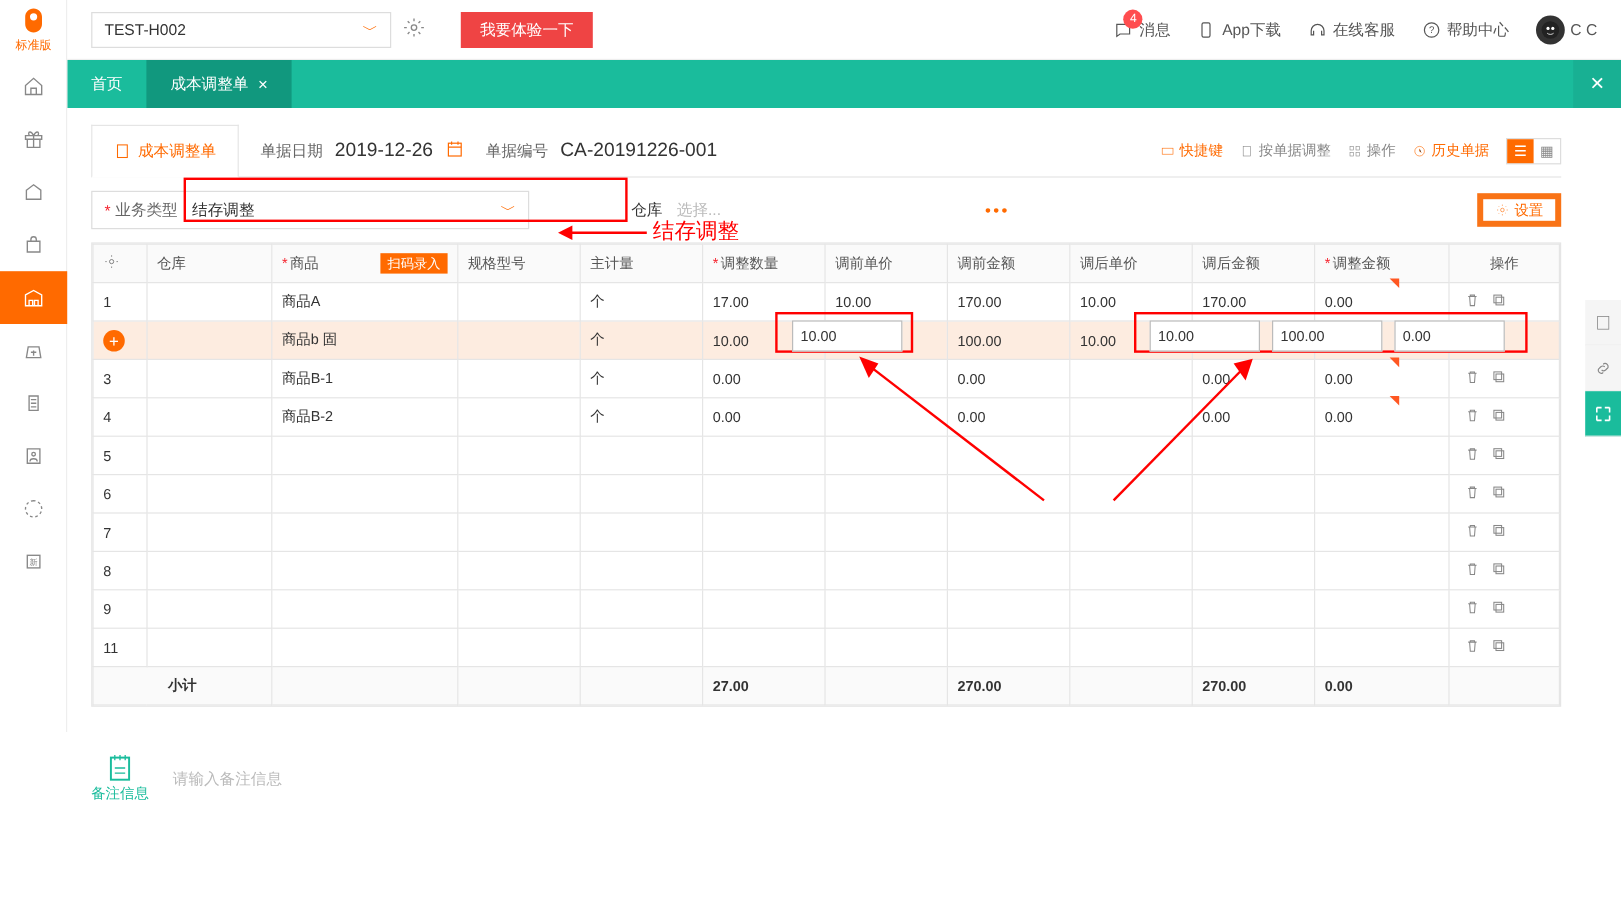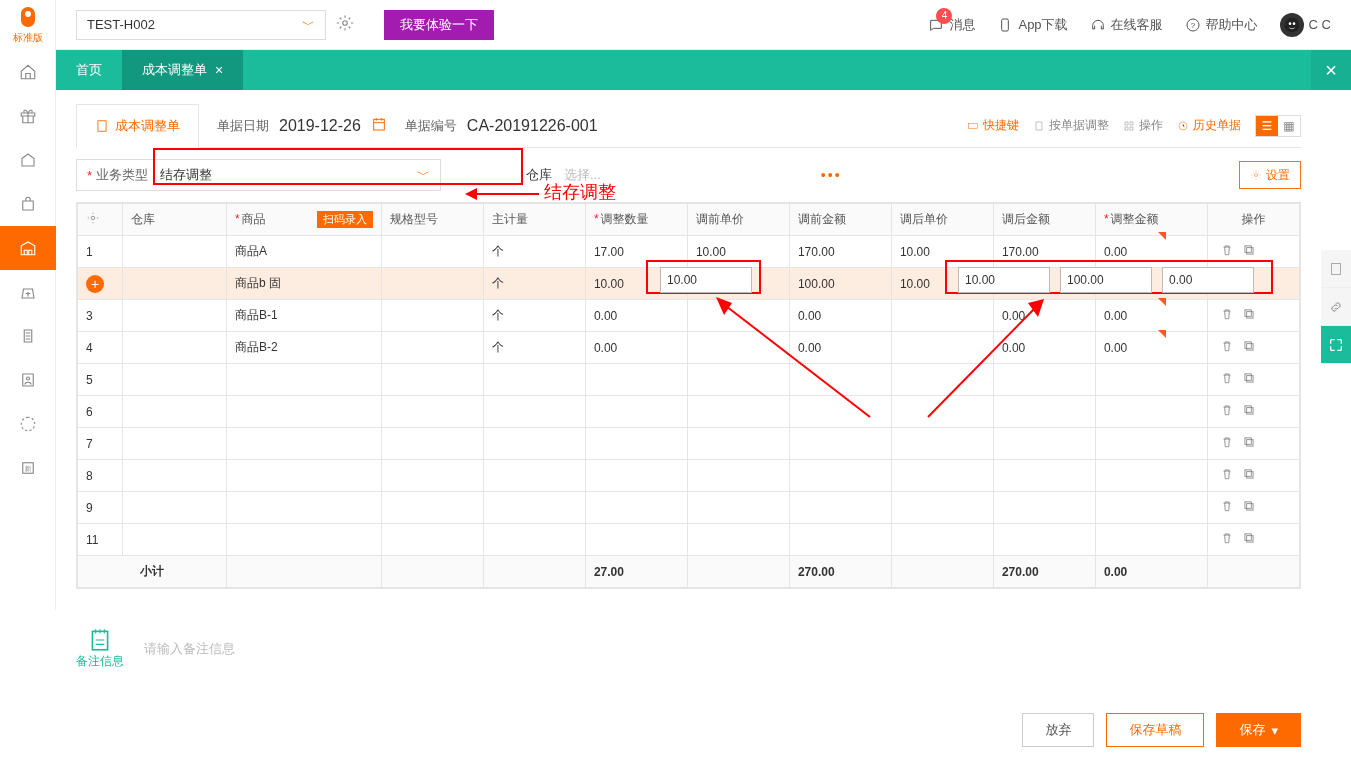--- a/index.html
+++ b/index.html
@@ -14,21 +14,21 @@
 .rail-icons { display:flex; flex-direction:column; align-items:center; }
 .rail-icon { width:56px; height:44px; display:flex; align-items:center; justify-content:center; color:#888; cursor:pointer; }
 .rail-icon.active { background:#ff6a00; color:#fff; }
 .rail-icon svg { width:18px; height:18px; }
 
 
 .header { position:absolute; left:56px; top:0; right:0; height:50px; display:flex; align-items:center; padding:0 20px; border-bottom:1px solid #eee; }
 .company-select { width:250px; height:30px; border:1px solid #ddd; display:flex; align-items:center; padding:0 10px; justify-content:space-between; color:#333; cursor:pointer; font-size:13px; }
 .company-select .chev { color:#ff6a00; }
 .hdr-gear { margin-left:10px; color:#888; cursor:pointer; }
-.exp-btn { margin-left:30px; background:#a21caf; color:#fff; border:none; height:30px; padding:0 16px; cursor:pointer; font-size:13px; }
+.exp-btn { margin-left:30px; background:#ef4444; color:#fff; border:none; height:30px; padding:0 16px; cursor:pointer; font-size:13px; }
 .hdr-right { margin-left:auto; display:flex; align-items:center; gap:22px; }
 .hdr-item { display:flex; align-items:center; gap:5px; color:#555; cursor:pointer; position:relative; font-size:13px; }
 .hdr-item svg { width:16px; height:16px; }
 .badge { position:absolute; top:-8px; left:8px; background:#ff4d4f; color:#fff; border-radius:50%; width:16px; height:16px; font-size:10px; display:flex; align-items:center; justify-content:center; }
 .avatar { width:24px; height:24px; border-radius:50%; background:#333; display:flex; align-items:center; justify-content:center; }
 
 
 .tabs-bar { position:absolute; left:56px; top:50px; right:0; height:40px; background:#1abc9c; display:flex; align-items:stretch; }
 .tab { padding:0 20px; display:flex; align-items:center; color:#fff; cursor:pointer; gap:8px; font-size:13px; }
 .tab.active { background:#11987e; }
@@ -52,21 +52,21 @@
 
 .filter-row { display:flex; align-items:center; height:54px; }
 .biz-type { position:relative; width:365px; height:32px; border:1px solid #ddd; display:flex; align-items:center; padding:0 10px; font-size:13px; }
 .biz-type .req { color:#f5222d; margin-right:4px; }
 .biz-type .lbl { color:#666; margin-right:12px; }
 .biz-type .chev { margin-left:auto; color:#ff6a00; }
 .red-box { position:absolute; border:2px solid #ff0000; pointer-events:none; }
 .wh-field { margin-left:85px; display:flex; align-items:center; gap:12px; font-size:13px; }
 .wh-field .ph { color:#bbb; }
 .dots-icon { margin-left:220px; color:#ff6a00; letter-spacing:2px; cursor:pointer; font-size:14px; }
-.setting-btn { margin-left:auto; height:28px; padding:0 10px; border:1px solid #f97316; color:#ff6a00; background:#fff; display:flex; align-items:center; gap:4px; cursor:pointer; font-size:12px; }
+.setting-btn { margin-left:auto; height:28px; padding:0 10px; border:5px solid #f97316; color:#ff6a00; background:#fff; display:flex; align-items:center; gap:4px; cursor:pointer; font-size:12px; }
 
 
 .tbl-wrap { border:1px solid #e5e5e5; }
 .tbl { width:100%; border-collapse:collapse; table-layout:fixed; }
 .tbl th, .tbl td { border:1px solid #e5e5e5; height:32px; padding:0 8px; font-size:12px; text-align:left; font-weight:normal; color:#333; }
 .tbl th { background:#fafafa; color:#555; }
 .tbl th .req { color:#f5222d; margin-right:2px; }
 .tbl tr.sel td { background:#fdece0; }
 .row-num { text-align:center; color:#666; }
 .add-badge { display:inline-flex; width:18px; height:18px; border-radius:50%; background:#ff6a00; color:#fff; align-items:center; justify-content:center; font-size:14px; }
@@ -551,28 +551,20 @@
       <div class="remarks-label">
         <svg viewBox="0 0 24 24">
             <rect x="5" y="4" width="14" height="17" fill="none" stroke="currentColor" stroke-width="1.5"></rect>
             <path stroke="currentColor" d="M8 2v4M12 2v4M16 2v4M8 12h8M8 16h8"></path>
           </svg>
         <span>备注信息</span>
       </div>
       <div class="remarks-input">请输入备注信息</div>
     </div>
 
-    <div class="footer-btns">
-      <button class="btn">放弃</button>
-      <button class="btn outline-orange">保存草稿</button>
-      <button class="btn primary">
-          <span>保存</span>
-          <span>▾</span>
-        </button>
-    </div>
   </div>
 
   <div class="right-panel">
     <div class="rp-item">
         <svg width="16" height="16" viewBox="0 0 24 24">
           <rect x="5" y="4" width="14" height="16" fill="none" stroke="currentColor"></rect>
         </svg>
       </div>
     <div class="rp-item">
         <svg width="16" height="16" viewBox="0 0 24 24">

